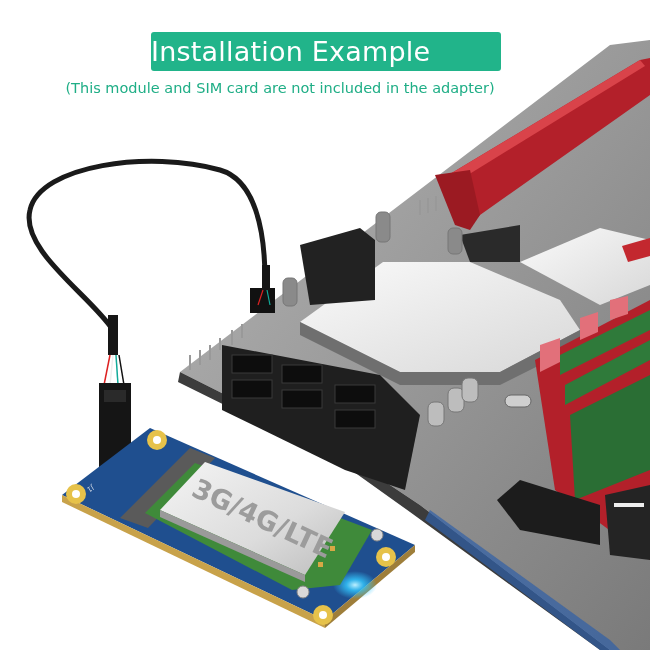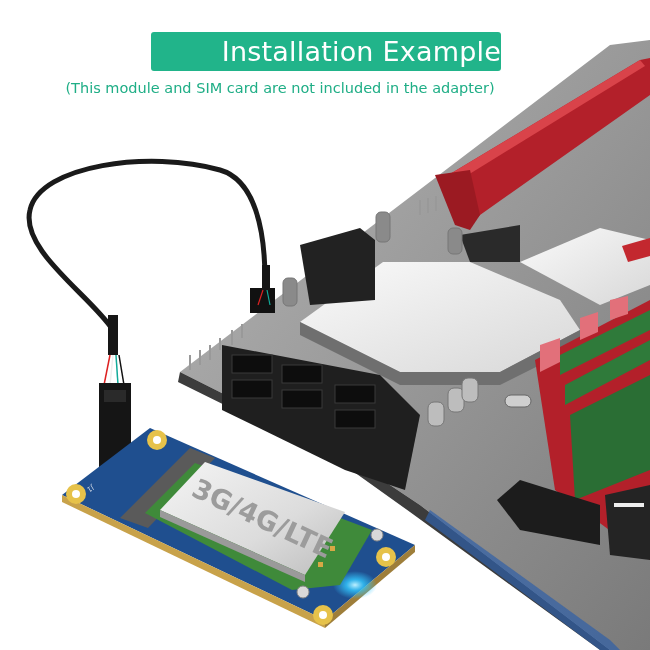--- a/index.html
+++ b/index.html
@@ -1,20 +1,20 @@
 <!DOCTYPE html>
 <html><head>
 <meta charset="utf-8">
 <style>
   html, body { margin:0; padding:0; background:#ffffff; }
   body { width:650px; height:650px; overflow:hidden; position:relative; font-family:"DejaVu Sans", sans-serif; }
   .banner {
     position:absolute; left:151px; top:32px; width:350px; height:39px;
     background:#21b48a; border-radius:3px;
-    display:flex; align-items:center; justify-content:flex-end;
+    display:flex; align-items:center; justify-content:flex-start;
   }
   .banner span { color:#ffffff; font-size:27px; letter-spacing:0.2px; font-family:"DejaVu Sans", sans-serif; }
   .subtitle {
     position:absolute; left:0; top:80px; width:560px; text-align:center;
     color:#1fae86; font-size:14.5px; font-family:"DejaVu Sans", sans-serif;
   }
   .scene { position:absolute; left:0; top:0; width:650px; height:650px; }
   .module-label {
     font-family:"DejaVu Sans", sans-serif; font-weight:bold; font-size:27px; fill:#9c9c9c;
   }

